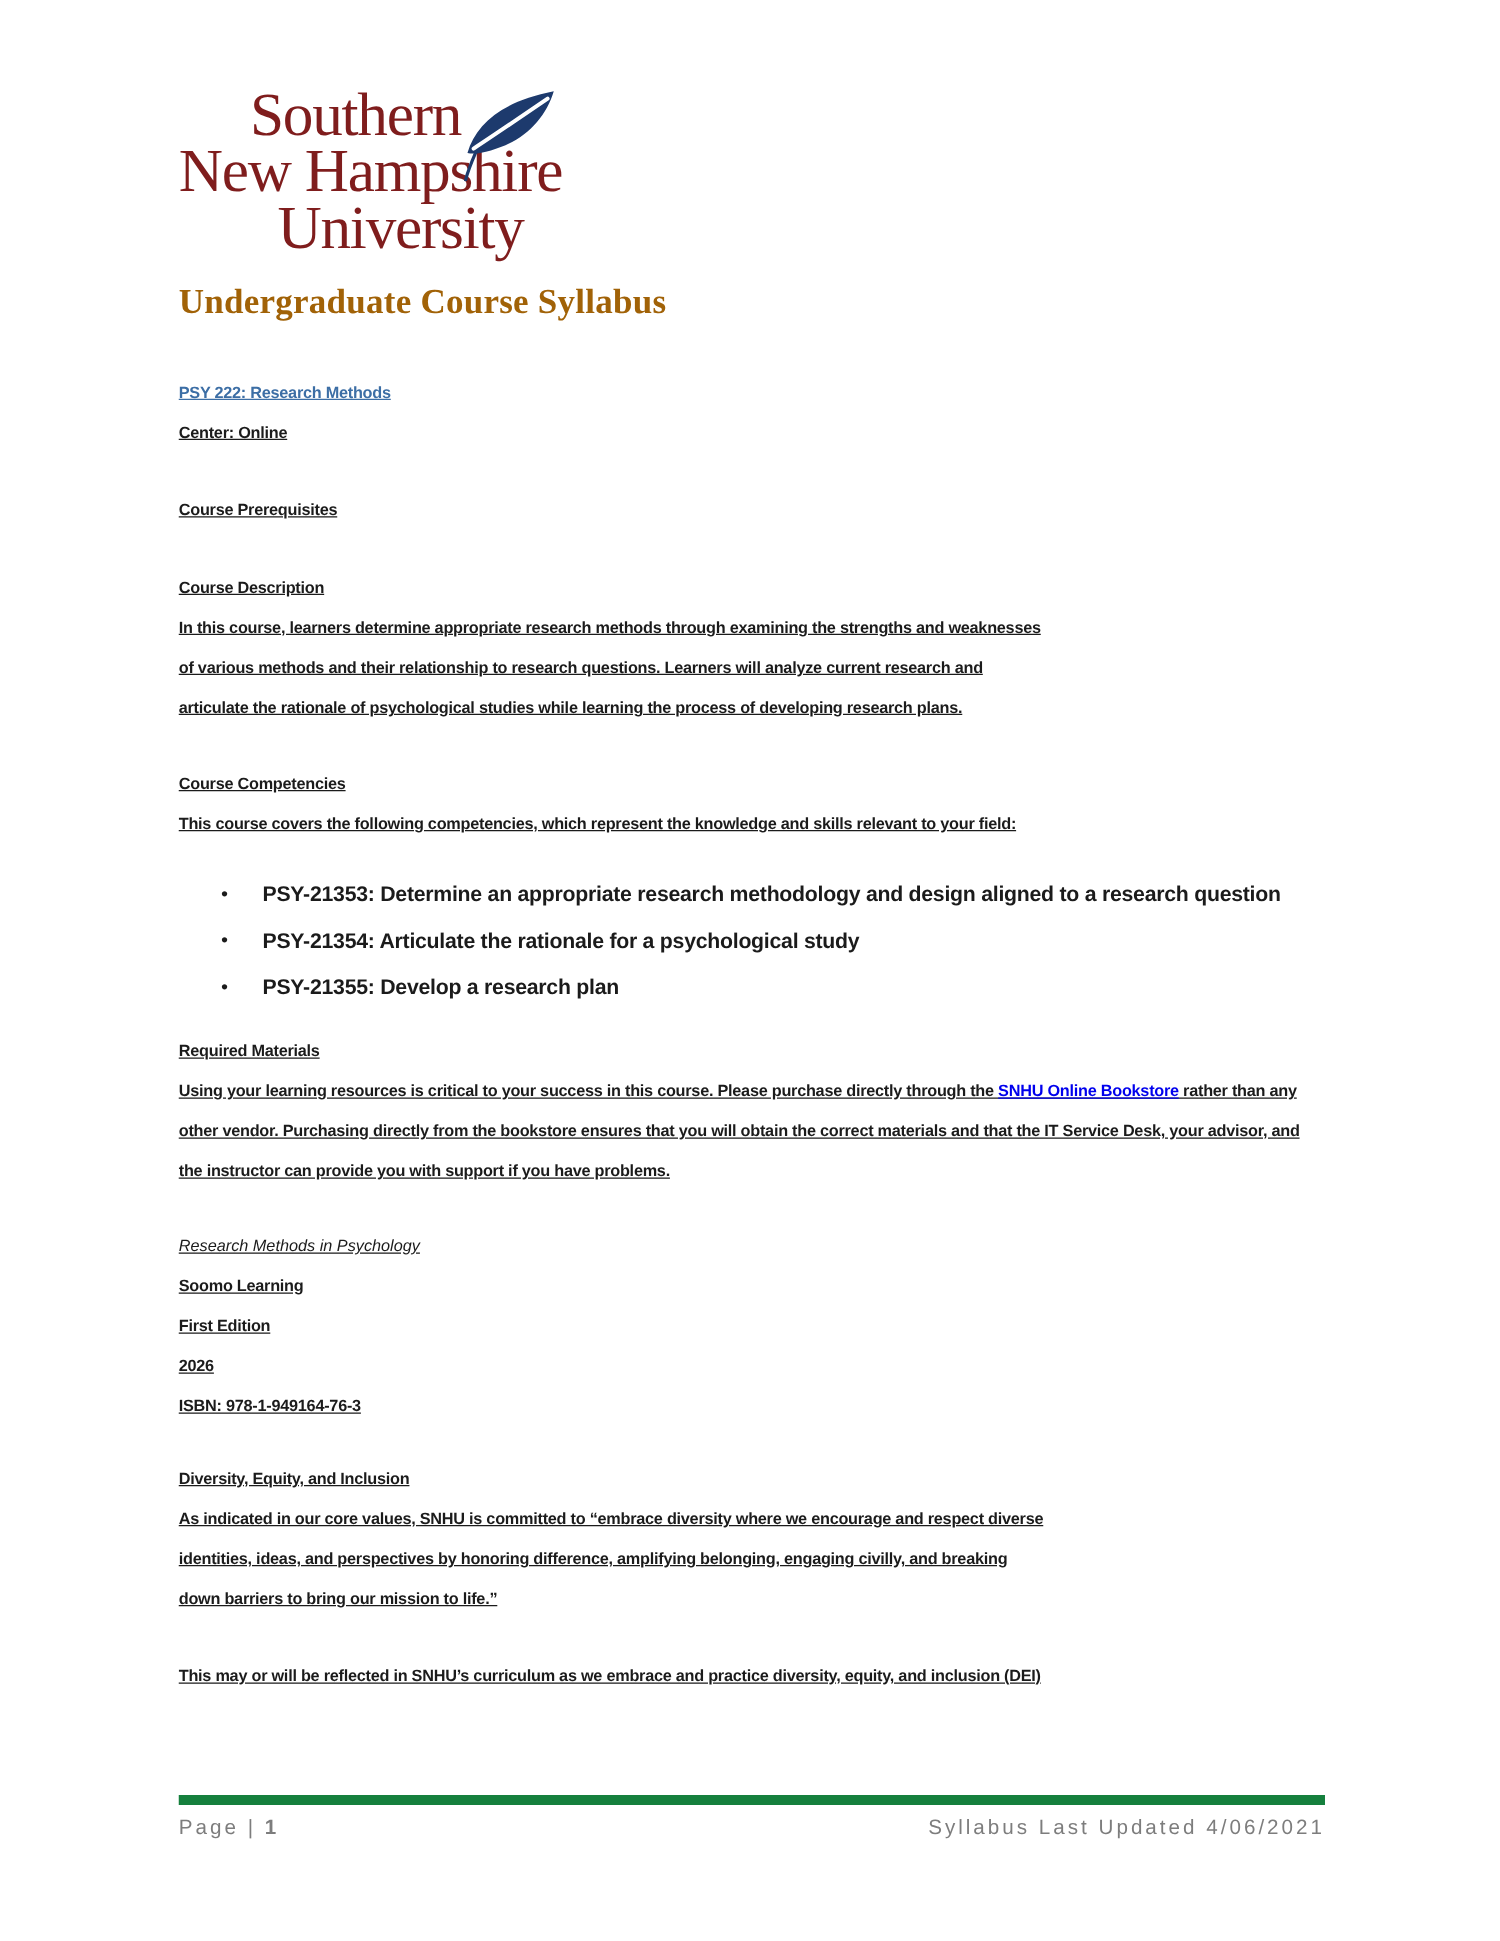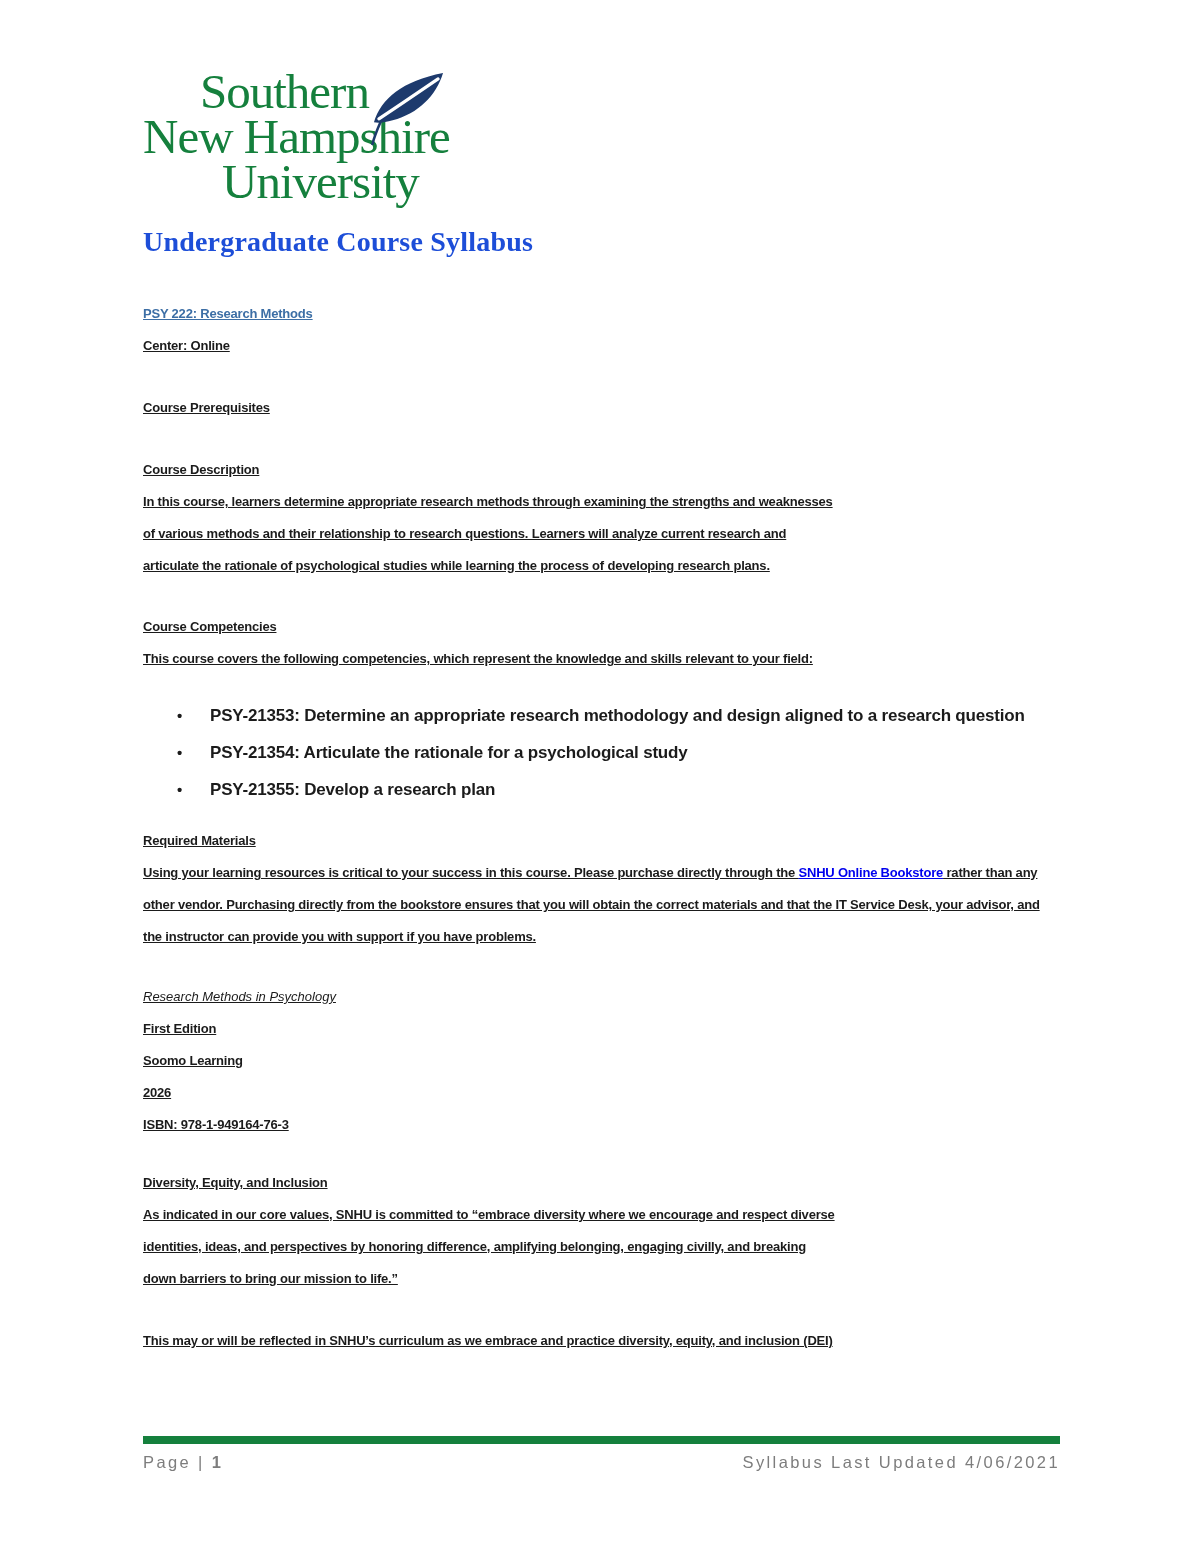--- a/index.html
+++ b/index.html
@@ -14,35 +14,35 @@
     overflow: hidden;
   }
   .page { padding: 69px 142px 0 143px; }
 
   
   .logo {
     position: relative;
     width: 330px;
     font-family: "Liberation Serif", serif;
     font-weight: 400;
-    color: #15803d;
+    color: #7f1d1d;
   }
   .logo-line { font-size: 49px; line-height: 45px; white-space: nowrap; letter-spacing: -1px; }
   .logo-line.l1 { padding-left: 57px; }
   .logo-line.l3 { padding-left: 79px; }
   .leaf { position: absolute; left: 228px; top: 2px; width: 74px; height: 74px; }
 
   
   .doc-title {
     margin: 19px 0 0 0;
     font-family: "Liberation Serif", serif;
     font-weight: 700;
     font-size: 28px;
     line-height: 38px;
-    color: #1d4ed8;
+    color: #a16207;
     letter-spacing: 0.2px;
   }
 
   
   .body-text, .sec { font-size: 17px; line-height: 32px; letter-spacing: -0.2px; }
   .sec p, .sec h2, .sec h3, .sec div { margin: 0; padding: 0; font-size: 13px; line-height: 32px; font-weight: 700; text-decoration: underline; }
   .pre { white-space: pre-line; }
   .course-code { color: #3c6ea5; }
 
   .sec-course    { margin-top: 37px; }
@@ -137,22 +137,22 @@
     </ul>
   </div>
 
   <div class="sec sec-req">
     <h3>Required Materials</h3>
     <p><span>Using your learning resources is critical to your success in this course. Please purchase directly through the </span><a class="bookstore-link" href="#">SNHU Online Bookstore</a><span> rather than any other vendor. Purchasing directly from the bookstore ensures that you will obtain the correct materials and that the IT Service Desk, your advisor, and the instructor can provide you with support if you have problems.</span></p>
   </div>
 
   <div class="sec sec-book">
     <p class="book-title">Research Methods in Psychology</p>
+    <p>Soomo Learning</p>
     <p>First Edition</p>
-    <p>Soomo Learning</p>
     <p>2026</p>
     <p>ISBN: 978-1-949164-76-3</p>
   </div>
 
   <div class="sec sec-dei">
     <h3>Diversity, Equity, and Inclusion</h3>
     <p class="pre">As indicated in our core values, SNHU is committed to “embrace diversity where we encourage and respect diverse
 identities, ideas, and perspectives by honoring difference, amplifying belonging, engaging civilly, and breaking
 down barriers to bring our mission to life.”</p>
   </div>

